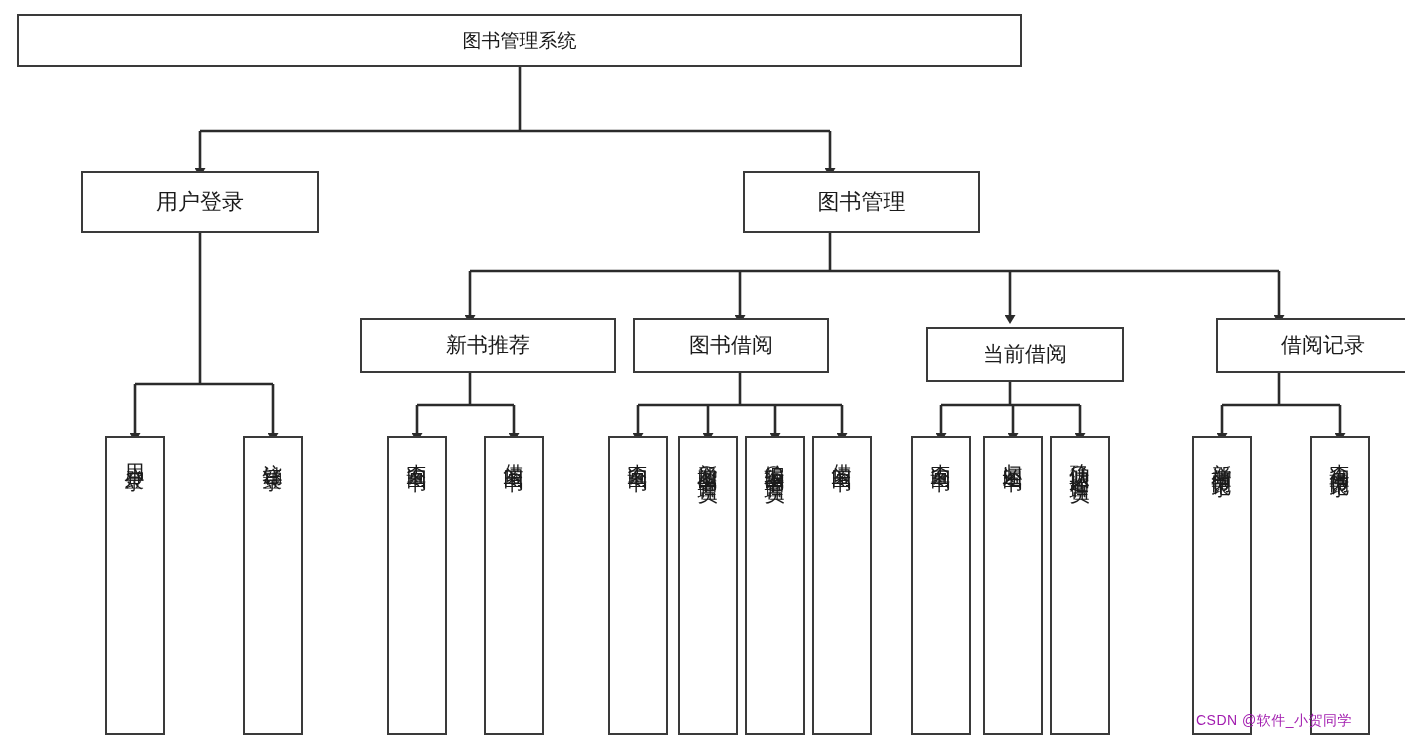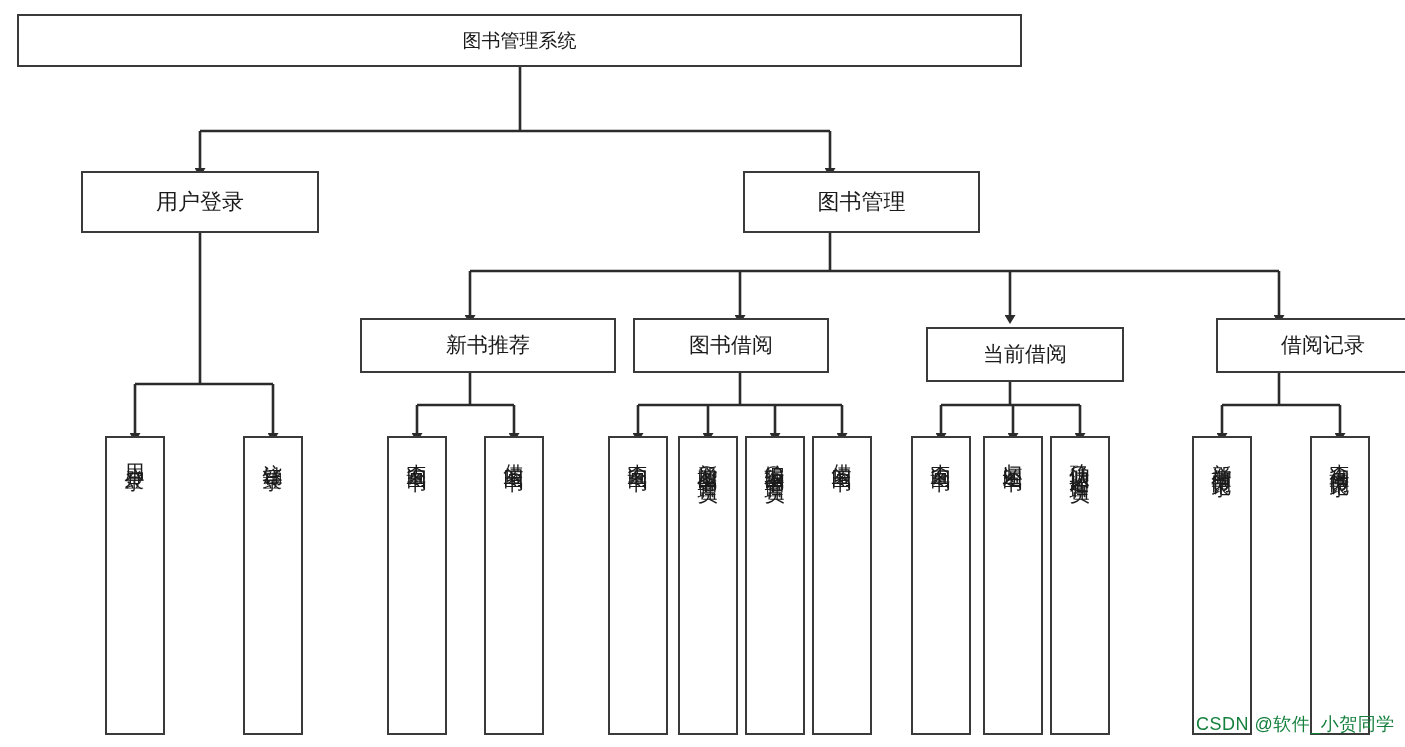--- a/index.html
+++ b/index.html
@@ -52,22 +52,22 @@
   .node.leaf .node-label {
     writing-mode: vertical-rl;
     text-orientation: upright;
     font-size: 20px;
     letter-spacing: 3px;
     line-height: 1;
     white-space: nowrap;
   }
   .watermark {
     position: absolute;
-    color: #15803d;
-    font-size: 18px;
+    color: #a21caf;
+    font-size: 14px;
     letter-spacing: 0.5px;
     white-space: nowrap;
     z-index: 5;
   }
 </style>
 </head>
 <body>
 
 <div id="canvas">
 

